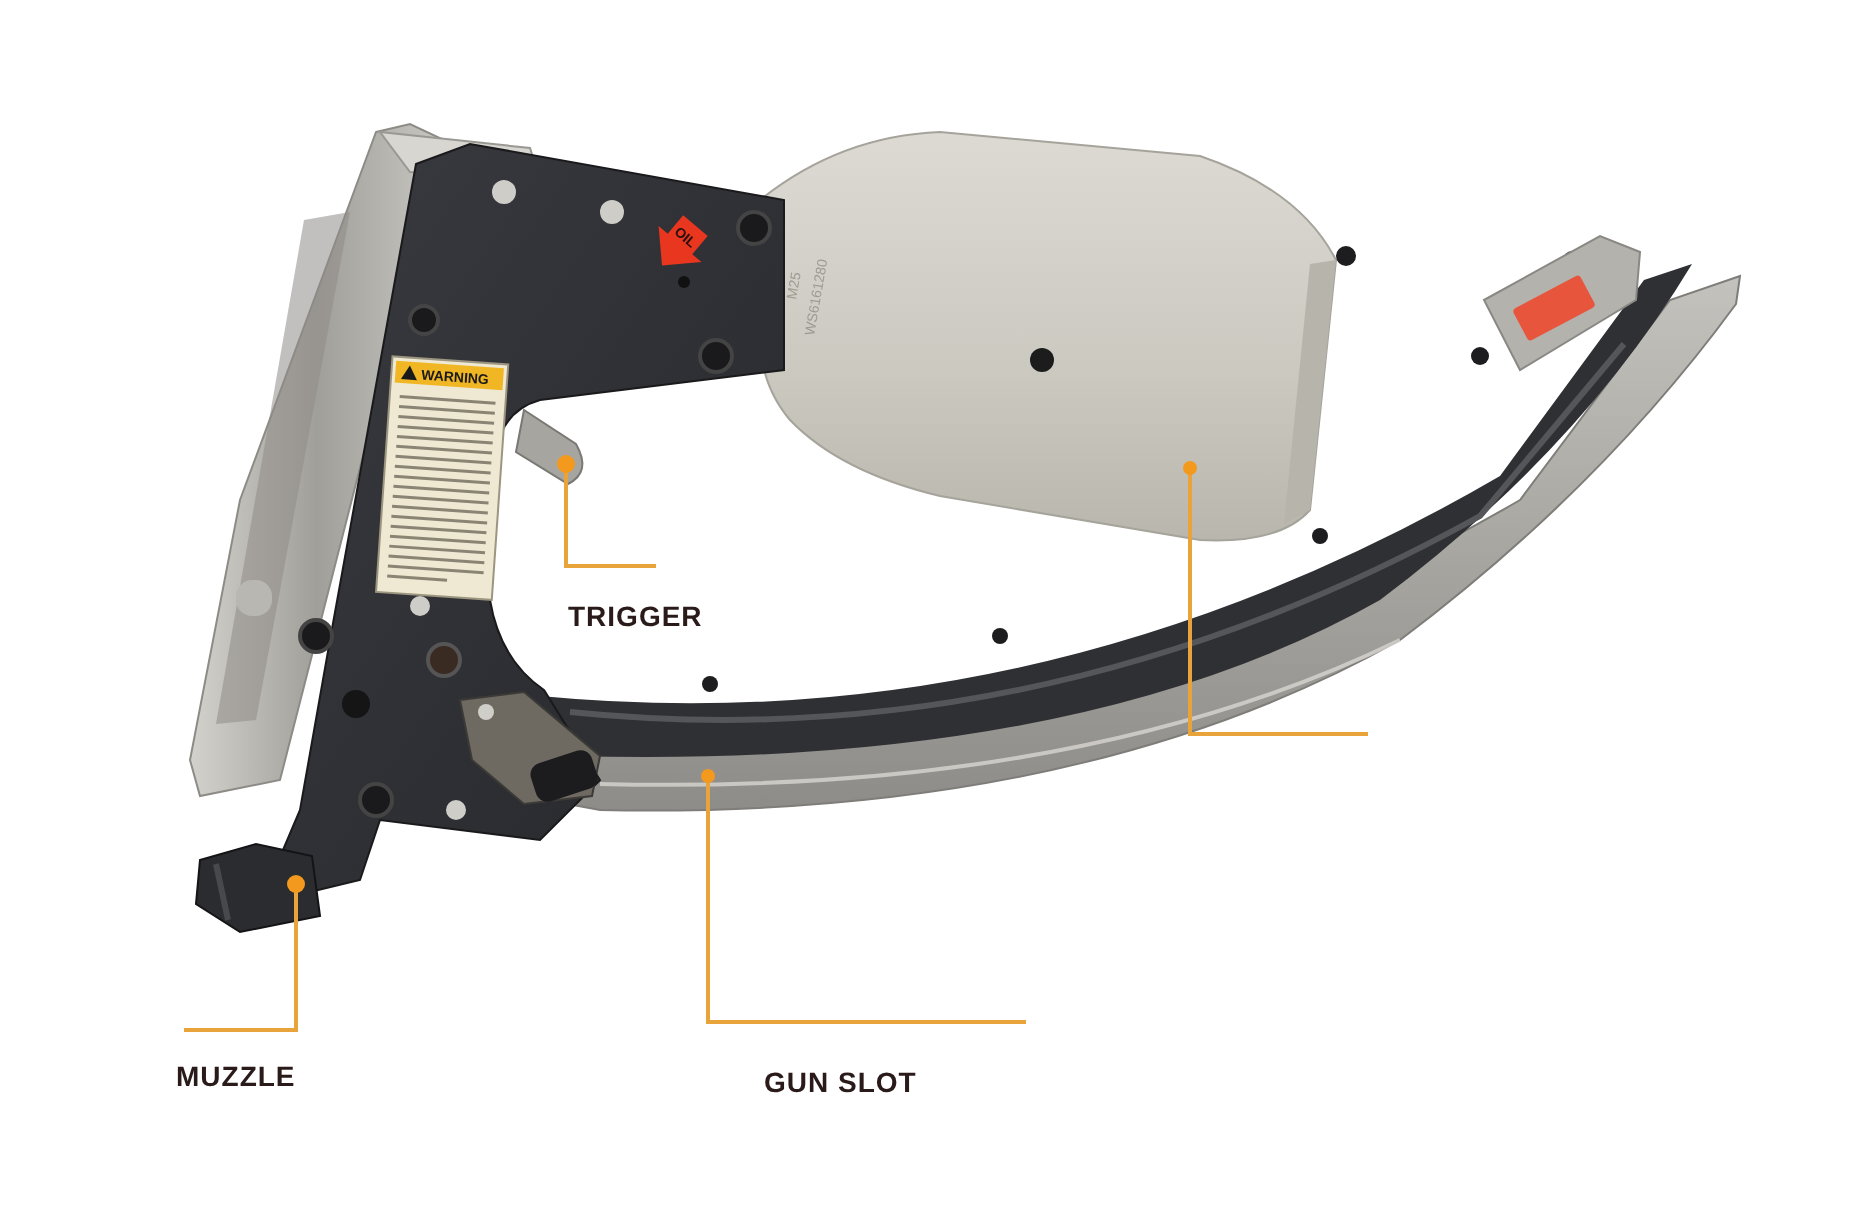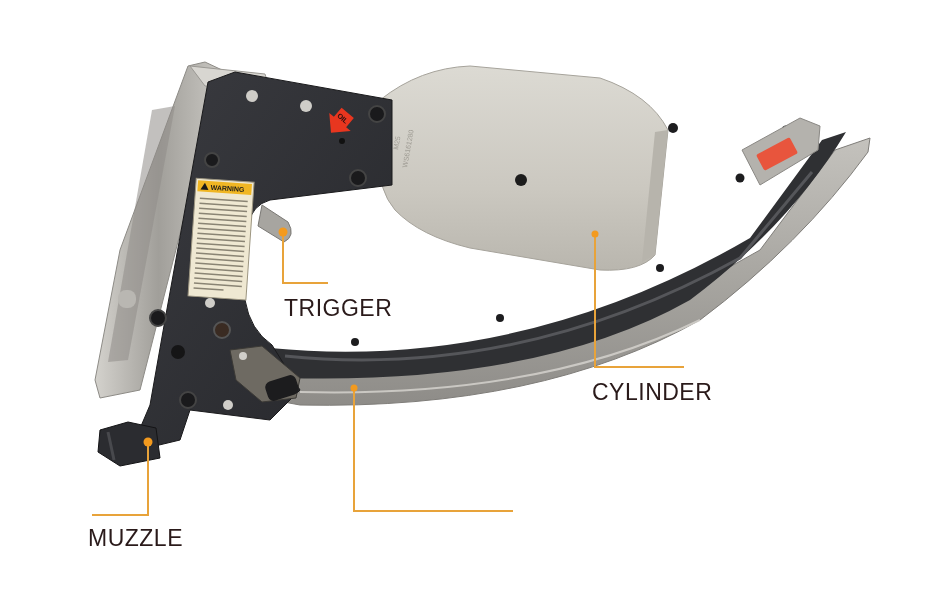--- a/index.html
+++ b/index.html
@@ -1,19 +1,19 @@
 <!DOCTYPE html>
 <html><head>
 <meta charset="utf-8">
 <style>
   html,body{margin:0;padding:0;background:#ffffff;}
   body{width:933px;height:615px;position:relative;overflow:hidden;font-family:"Liberation Sans","DejaVu Sans",sans-serif;}
   #stage{position:absolute;left:0;top:0;width:933px;height:615px;}
   svg{position:absolute;left:0;top:0;}
-  .label{position:absolute;font-family:"Liberation Sans","DejaVu Sans",sans-serif;font-weight:400;font-size:23px;letter-spacing:0.5px;color:#2a1a1a;white-space:nowrap;line-height:22px;}
+  .label{position:absolute;font-family:"Liberation Sans","DejaVu Sans",sans-serif;font-weight:700;font-size:14px;letter-spacing:0.5px;color:#2a1a1a;white-space:nowrap;line-height:22px;}
   #lbl-trigger{left:284px;top:297px;}
   #lbl-cylinder{left:592px;top:381px;}
   #lbl-gunslot{left:382px;top:530px;}
   #lbl-muzzle{left:47px;top:527px;margin-left:41px;}
 </style>
 </head>
 <body>
 
 <div id="stage">
   <svg width="933" height="615" viewBox="0 0 933 615">
@@ -143,15 +143,15 @@
       <polyline points="354,389 354,511 513,511" fill="none" stroke="#e8a33a" stroke-width="2"></polyline>
       <circle cx="354" cy="388" r="3.5" fill="#f39a1e"></circle>
     </g>
     <g>
       <polyline points="148,443 148,515 92,515" fill="none" stroke="#e8a33a" stroke-width="2"></polyline>
       <circle cx="148" cy="442" r="4.5" fill="#f39a1e"></circle>
     </g>
   </svg>
 
   <div class="label" id="lbl-trigger">TRIGGER</div>
-  <div class="label" id="lbl-cylinder">CYLINDER</div>
+  <div class="label" id="lbl-gunslot">GUN SLOT</div>
   <div class="label" id="lbl-muzzle">MUZZLE</div>
 </div>
 
 </body></html>

